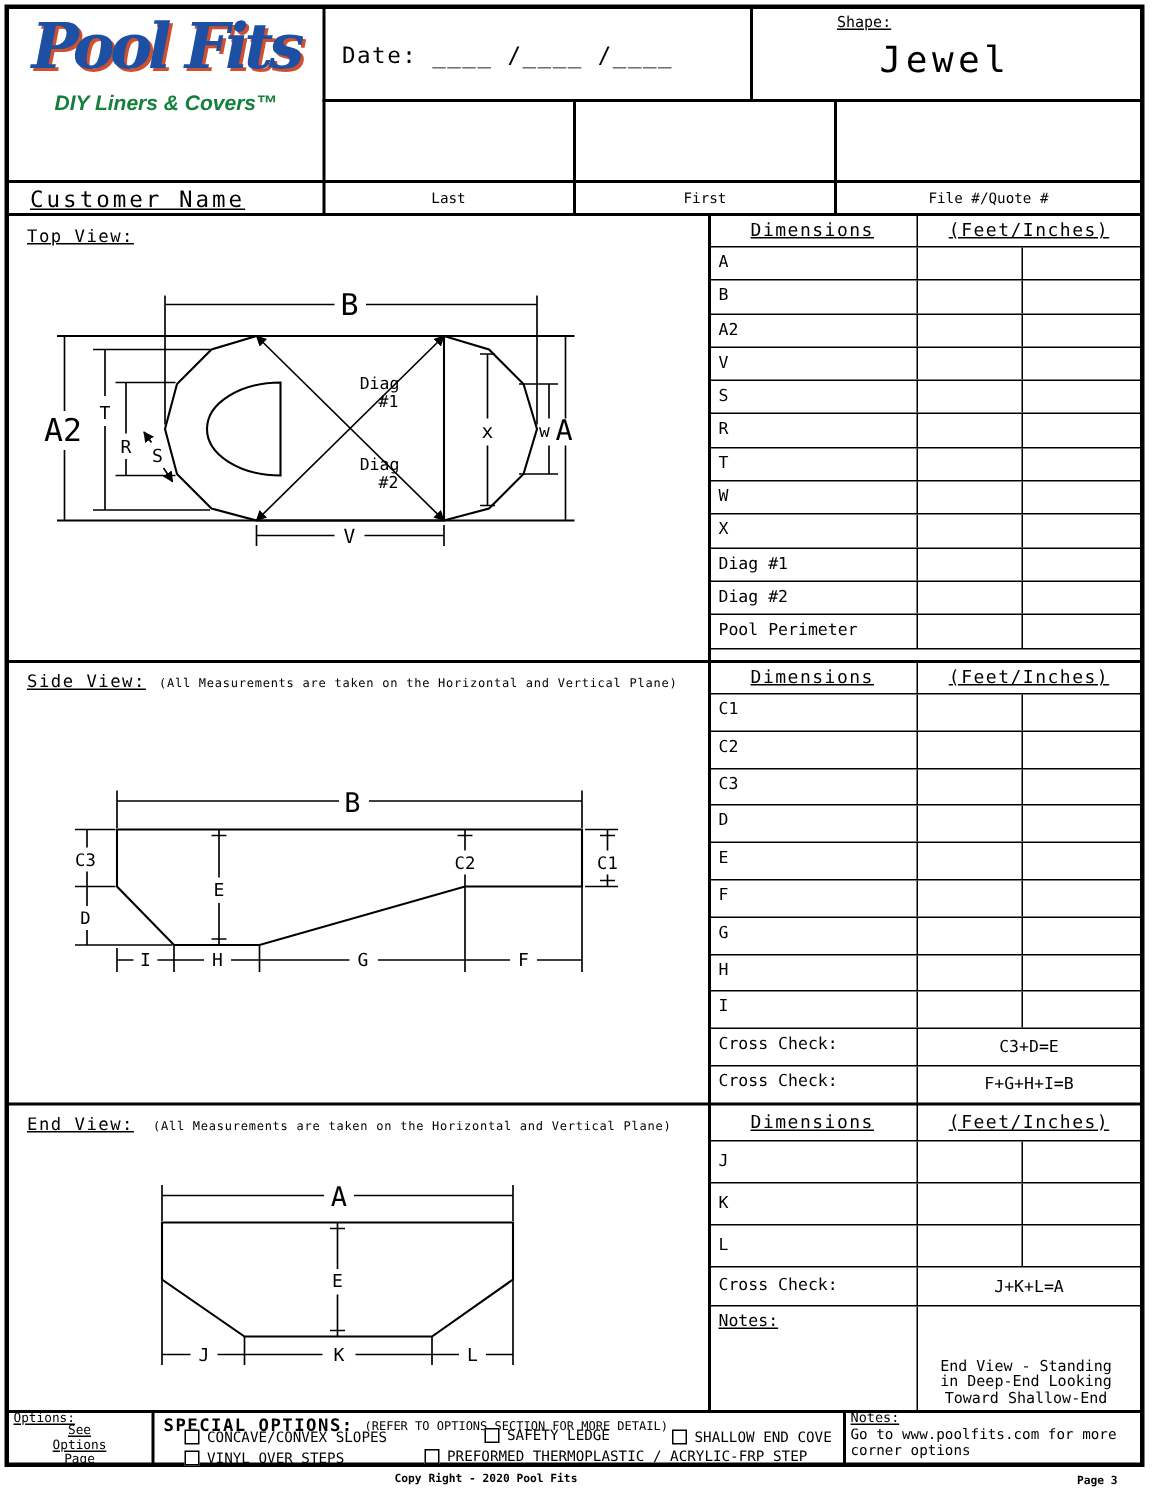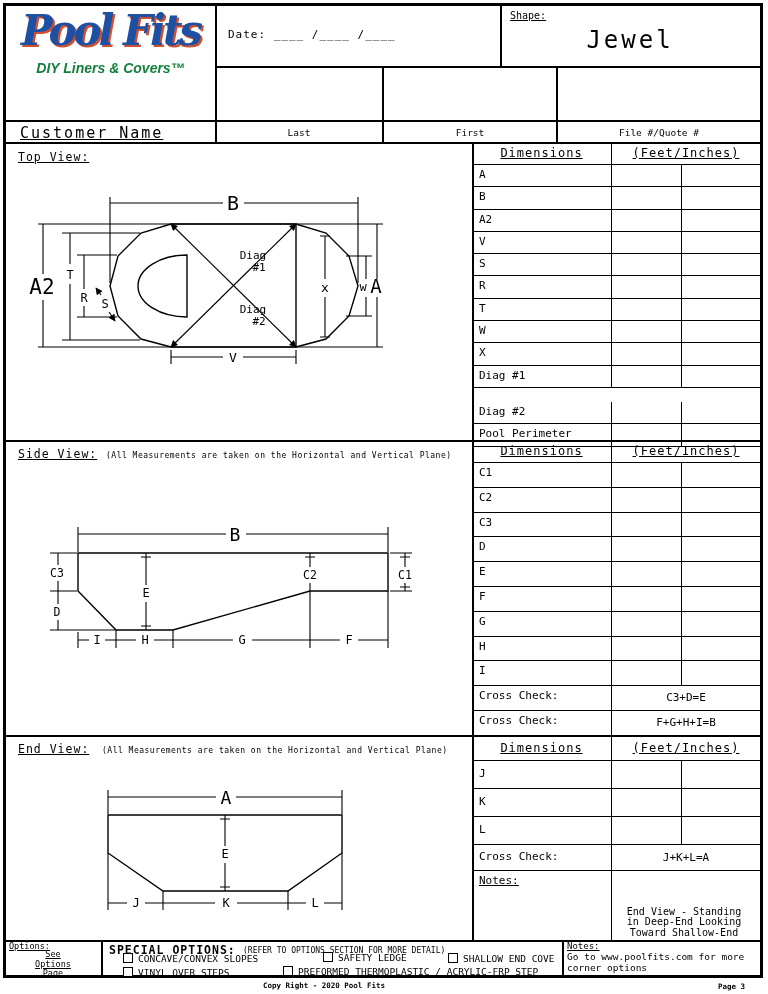--- a/index.html
+++ b/index.html
@@ -13,22 +13,22 @@
     border:3px solid #000; }
   .hline, .vline { position:absolute; background:#000; }
   .u { text-decoration:underline; }
   .abs { position:absolute; }
   
   .logo-script { font-family:"DejaVu Serif", serif; font-style:italic; font-weight:bold;
     font-size:42px; color:#1d4fa3; letter-spacing:-3px; line-height:1;
     text-shadow:2px 2px 0 #cf5030; }
   .logo-tagline { font-family:"Liberation Sans", sans-serif; font-style:italic;
     font-weight:bold; font-size:14px; color:#15803d; margin-top:8px; }
-  .date-label { font-size:11px; letter-spacing:1px; }
-  .shape-label { font-size:10px; }
+  .date-label { font-size:15px; letter-spacing:1px; }
+  .shape-label { font-size:10px;margin-left:48px; }
   .shape-value { font-size:24px; letter-spacing:3px; }
   .customer-name { font-size:15px; letter-spacing:2px; }
   .field-label { font-size:9.5px; }
   
   .sec-title { font-size:11.5px; letter-spacing:1px; }
   .sec-note { font-size:8px; letter-spacing:0.5px; }
   
   .dim-table { position:absolute; left:472px; width:288px; }
   .t-head { display:flex; border-bottom:1.5px solid #000; align-items:center; }
   .t-head .h1 { width:140px; text-align:center; font-size:12px; letter-spacing:1px; border-right:1.5px solid #000; align-self:stretch; display:flex; align-items:center; justify-content:center; }
@@ -194,21 +194,21 @@
     <div class="t-row" style="height:22.3px;">
         <div class="lab">X</div>
         <div class="v1"></div>
         <div class="v2"></div>
       </div>
     <div class="t-row" style="height:22.3px;">
         <div class="lab">Diag #1</div>
         <div class="v1"></div>
         <div class="v2"></div>
       </div>
-    <div class="t-row" style="height:22.3px;margin-top:14px;">
+    <div class="t-row" style="height:22.3px;">
         <div class="lab">Diag #2</div>
         <div class="v1"></div>
         <div class="v2"></div>
       </div>
     <div class="t-row" style="height:22.3px;">
         <div class="lab">Pool Perimeter</div>
         <div class="v1"></div>
         <div class="v2"></div>
       </div>
   </div>

